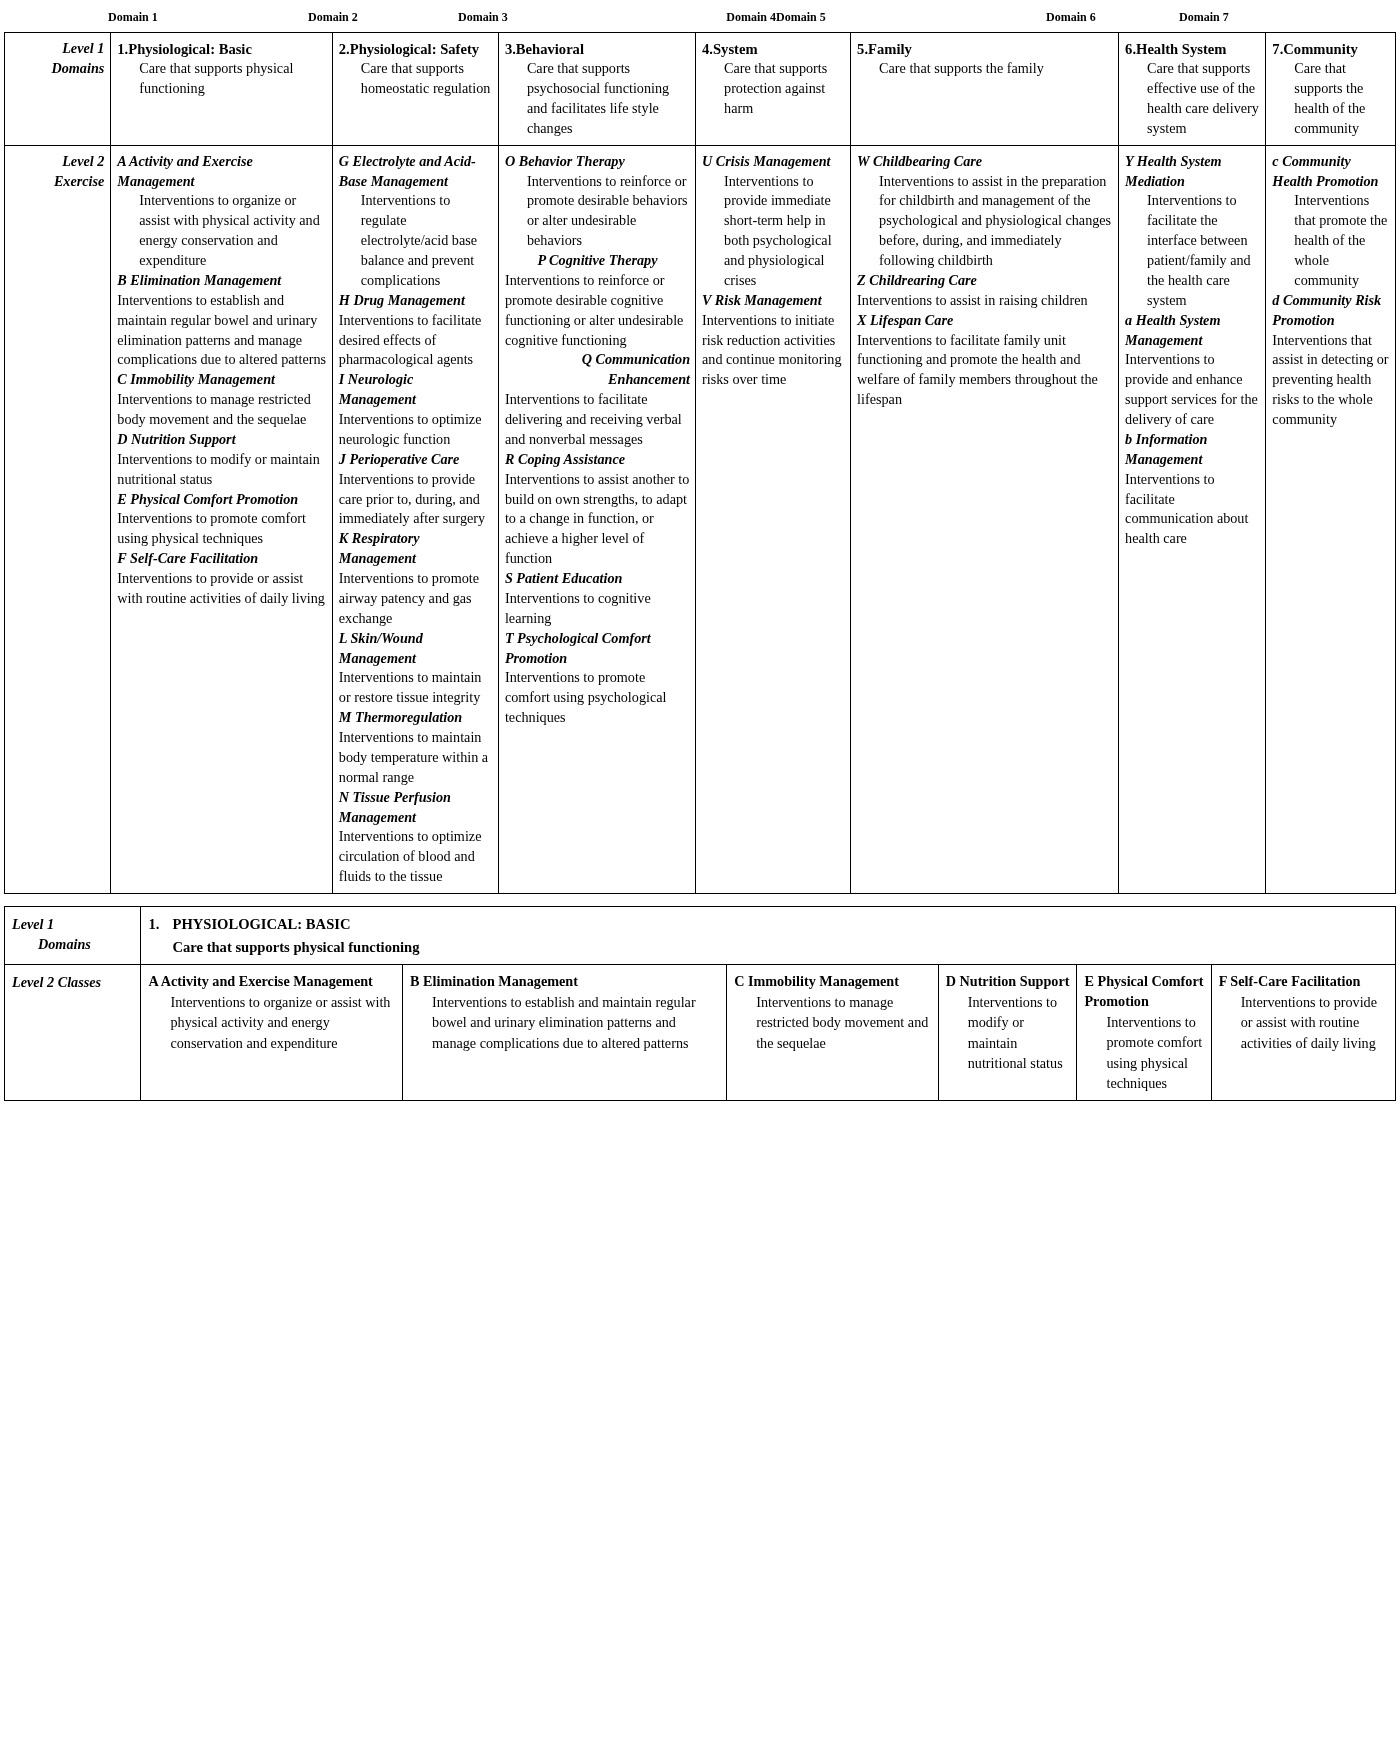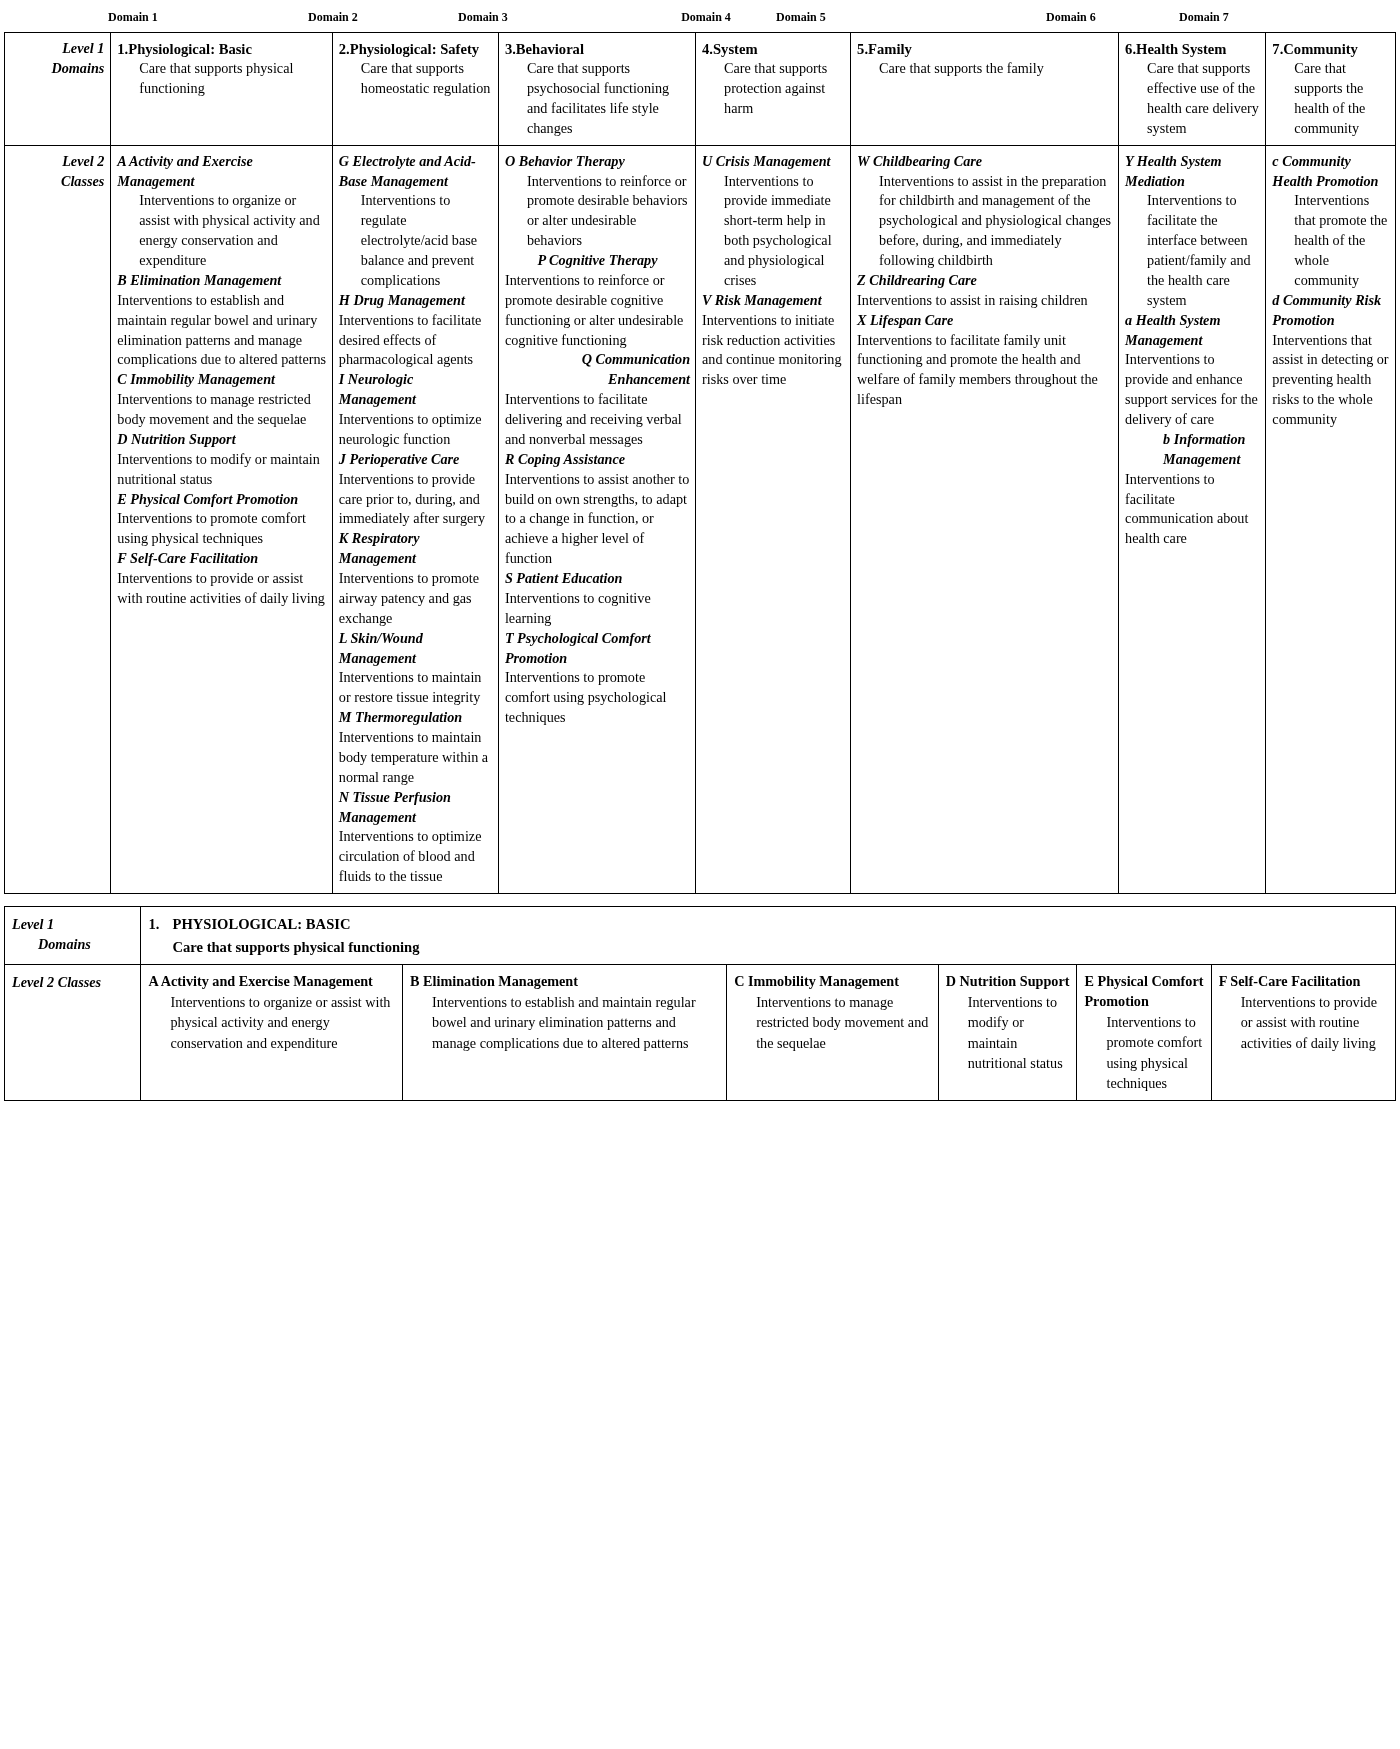--- a/index.html
+++ b/index.html
@@ -113,21 +113,21 @@
 </head>
 <body>
 
 <div class="page">
 
   <div class="domain-header-row">
     <div class="dh-label"></div>
     <div class="dh-cell" style="flex:0 0 200px;text-align:left;padding-left:8px;">Domain 1</div>
     <div class="dh-cell" style="flex:0 0 150px;text-align:left;padding-left:0px;">Domain 2</div>
     <div class="dh-cell" style="flex:0 0 178px;text-align:left;padding-left:0px;">Domain 3</div>
-    <div class="dh-cell" style="flex:0 0 140px;text-align:center;padding-left:0px;">Domain 4</div>
+    <div class="dh-cell" style="flex:0 0 140px;text-align:right;padding-left:0px;">Domain 4</div>
     <div class="dh-cell" style="flex:0 0 242px;text-align:left;padding-left:0px;">Domain 5</div>
     <div class="dh-cell" style="flex:0 0 133px;text-align:left;padding-left:0px;margin-left:28px;">Domain 6</div>
     <div class="dh-cell" style="flex:0 0 140px;text-align:left;padding-left:0px;">Domain 7</div>
   </div>
 
   <table class="matrix">
     <colgroup>
       <col style="width:96px">
       <col style="width:200px">
       <col style="width:150px">
@@ -177,21 +177,21 @@
 
       <td>
         <div class="dom-num"><span>7.</span><span>Community</span></div>
         <div class="dom-desc">Care that supports the health of the community</div>
       </td>
     </tr>
 
     <tr>
       <td class="rowlabel">
         <span class="l1">Level 2</span>
-        <span class="l2">Classes</span>
+        <span class="l2">Exercise</span>
       </td>
       <td>
             <div class="cls">
               <div class="cls-title" style="text-indent: 0px; padding-left: 0px;">A Activity and Exercise Management</div>
               <div class="cls-desc">Interventions to organize or assist with physical activity and energy conservation and expenditure</div>
             </div>
             <div class="cls">
               <div class="cls-title" style="padding-left: 0px;">B Elimination Management</div>
               <div class="cls-desc noind">Interventions to establish and maintain regular bowel and urinary elimination patterns and manage complications due to altered patterns</div>
             </div>
@@ -299,21 +299,21 @@
       <td>
             <div class="cls">
               <div class="cls-title" style="text-indent: 0px; padding-left: 0px;">Y Health System Mediation</div>
               <div class="cls-desc">Interventions to facilitate the interface between patient/family and the health care system</div>
             </div>
             <div class="cls">
               <div class="cls-title" style="padding-left: 0px;">a Health System Management</div>
               <div class="cls-desc noind">Interventions to provide and enhance support services for the delivery of care</div>
             </div>
             <div class="cls">
-              <div class="cls-title" style="padding-left: 0px; margin-left: 38px;">b Information Management</div>
+              <div class="cls-title" style="padding-left: 0px;">b Information Management</div>
               <div class="cls-desc noind">Interventions to facilitate communication about health care</div>
             </div>
           </td>
       <td>
             <div class="cls">
               <div class="cls-title" style="text-indent: 0px; padding-left: 0px;">c Community Health Promotion</div>
               <div class="cls-desc">Interventions that promote the health of the whole community</div>
             </div>
             <div class="cls">
               <div class="cls-title" style="padding-left: 0px;">d Community Risk Promotion</div>

